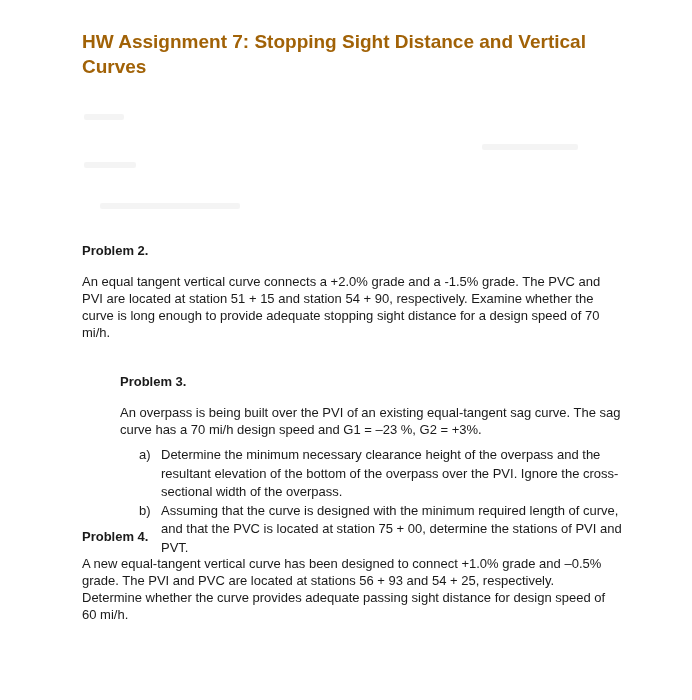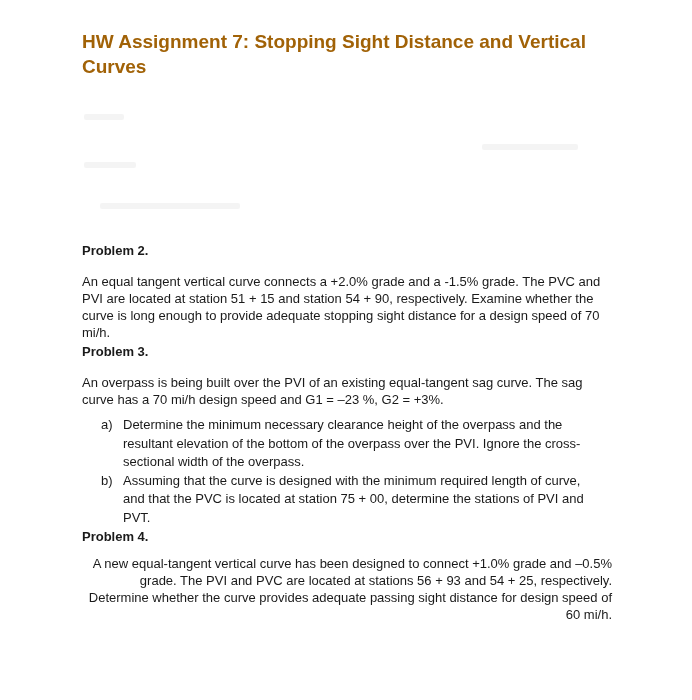--- a/index.html
+++ b/index.html
@@ -86,33 +86,33 @@
   <div class="faded" style="left:84px; top:114px; width:40px;"></div>
   <div class="faded" style="left:84px; top:162px; width:52px;"></div>
   <div class="faded" style="left:482px; top:144px; width:96px;"></div>
   <div class="faded" style="left:100px; top:203px; width:140px;"></div>
 
   <section class="problem" style="top:243px;">
     <h2 class="problem-heading">Problem 2.</h2>
     <p class="problem-text">An equal tangent vertical curve connects a +2.0% grade and a -1.5% grade. The PVC and PVI are located at station 51 + 15 and station 54 + 90, respectively. Examine whether the curve is long enough to provide adequate stopping sight distance for a design speed of 70 mi/h.</p>
   </section>
 
-  <section class="problem" style="top:344px;">
+  <section class="problem" style="top:374px;margin-left:38px;">
     <h2 class="problem-heading">Problem 3.</h2>
     <p class="problem-text">An overpass is being built over the PVI of an existing equal-tangent sag curve. The sag curve has a 70 mi/h design speed and G1 = –23 %, G2 = +3%.</p>
     <ul class="parts">
       <li class="part">
         <span class="part-label">a)</span>
         <span class="part-text">Determine the minimum necessary clearance height of the overpass and the resultant elevation of the bottom of the overpass over the PVI. Ignore the cross-sectional width of the overpass.</span>
       </li>
       <li class="part">
         <span class="part-label">b)</span>
         <span class="part-text">Assuming that the curve is designed with the minimum required length of curve, and that the PVC is located at station 75 + 00, determine the stations of PVI and PVT.</span>
       </li>
     </ul>
   </section>
 
   <section class="problem" style="top:529px;">
     <h2 class="problem-heading">Problem 4.</h2>
-    <p class="problem-text" style="margin-top:10px;text-align:right;">A new equal-tangent vertical curve has been designed to connect +1.0% grade and –0.5% grade. The PVI and PVC are located at stations 56 + 93 and 54 + 25, respectively. Determine whether the curve provides adequate passing sight distance for design speed of 60 mi/h.</p>
+    <p class="problem-text" style="margin-top:10px;">A new equal-tangent vertical curve has been designed to connect +1.0% grade and –0.5% grade. The PVI and PVC are located at stations 56 + 93 and 54 + 25, respectively. Determine whether the curve provides adequate passing sight distance for design speed of 60 mi/h.</p>
   </section>
 
 </div>
 
 </body></html>

